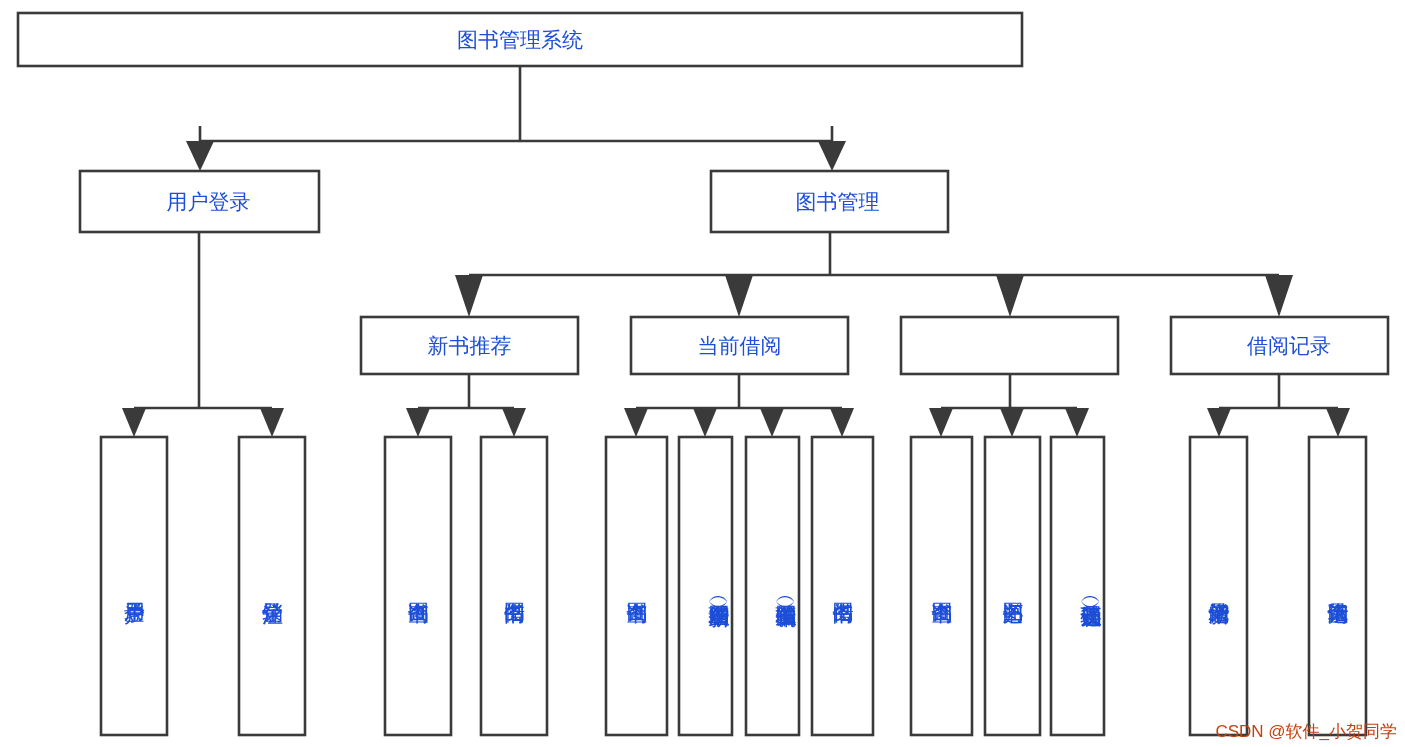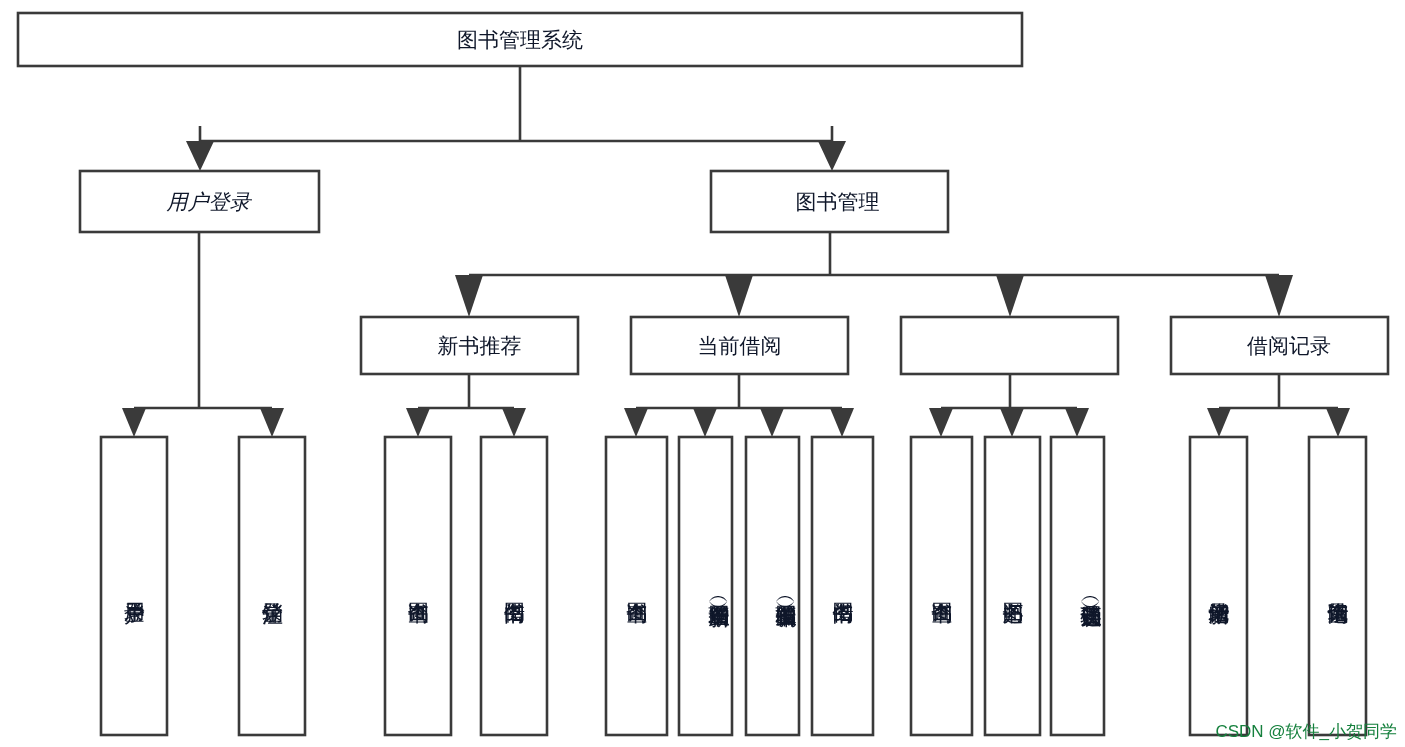--- a/index.html
+++ b/index.html
@@ -40,21 +40,21 @@
   }
   .arrow-head {
     fill: #3a3a3a;
     stroke: none;
   }
   .node-label {
     position: absolute;
     display: flex;
     align-items: center;
     justify-content: center;
-    color: #0f172a;
+    color: #1d4ed8;
     letter-spacing: 0px;
     pointer-events: none;
     text-align: center;
   }
   .node-label.horiz {
     font-size: 21px;
     line-height: 1.1;
   }
   .node-label.vert {
     writing-mode: vertical-rl;
@@ -68,21 +68,21 @@
   }
   .node-label.vert.centerv {
     align-items: center;
     padding-top: 0;
   }
   .watermark {
     position: absolute;
     right: 8px;
     bottom: 4px;
     font-size: 17px;
-    color: #15803d;
+    color: #c2410c;
     white-space: nowrap;
     font-family: "Liberation Sans", "DejaVu Sans", sans-serif;
   }
 </style>
 </head>
 <body>
 
 <div id="diagram-root">
 
   <svg class="flow" viewBox="0 0 1405 747" xmlns="http://www.w3.org/2000/svg">
@@ -165,24 +165,24 @@
     <rect class="node-box" x="812" y="437" width="61" height="298"></rect>
     <rect class="node-box" x="911" y="437" width="61" height="298"></rect>
     <rect class="node-box" x="985" y="437" width="55" height="298"></rect>
     <rect class="node-box" x="1051" y="437" width="53" height="298"></rect>
     <rect class="node-box" x="1190" y="437" width="57" height="298"></rect>
     <rect class="node-box" x="1309" y="437" width="57" height="298"></rect>
   </svg>
 
   <div class="node-label horiz" style="left:18px; top:13px; width:1004px; height:53px;">图书管理系统</div>
 
-  <div class="node-label horiz" style="left:80px; top:171px; width:257px; height:61px;font-style:italic;">用户登录</div>
+  <div class="node-label horiz" style="left:80px; top:171px; width:257px; height:61px;">用户登录</div>
   <div class="node-label horiz" style="left:711px; top:171px; width:237px; height:61px;padding-left:8px;">图书管理</div>
 
-  <div class="node-label horiz" style="left:361px; top:317px; width:217px; height:57px;margin-left:10px;">新书推荐</div>
+  <div class="node-label horiz" style="left:361px; top:317px; width:217px; height:57px;">新书推荐</div>
   <div class="node-label horiz" style="left:631px; top:317px; width:217px; height:57px;">当前借阅</div>
   <div class="node-label horiz" style="left:1171px; top:317px; width:236px; height:57px;">借阅记录</div>
 
   <div class="node-label vert centerv" style="left:101px; top:437px; width:66px; height:298px;">用户登录</div>
   <div class="node-label vert centerv" style="left:239px; top:437px; width:66px; height:298px;">注销登录</div>
   <div class="node-label vert centerv" style="left:385px; top:437px; width:66px; height:298px;">查询图书</div>
   <div class="node-label vert centerv" style="left:481px; top:437px; width:66px; height:298px;">借阅图书</div>
   <div class="node-label vert centerv" style="left:606px; top:437px; width:61px; height:298px;">查询图书</div>
   <div class="node-label vert" style="left:679px; top:437px; width:53px; height:298px;">新增图书（管理员）</div>
   <div class="node-label vert" style="left:746px; top:437px; width:53px; height:298px;">编辑图书（管理员）</div>

